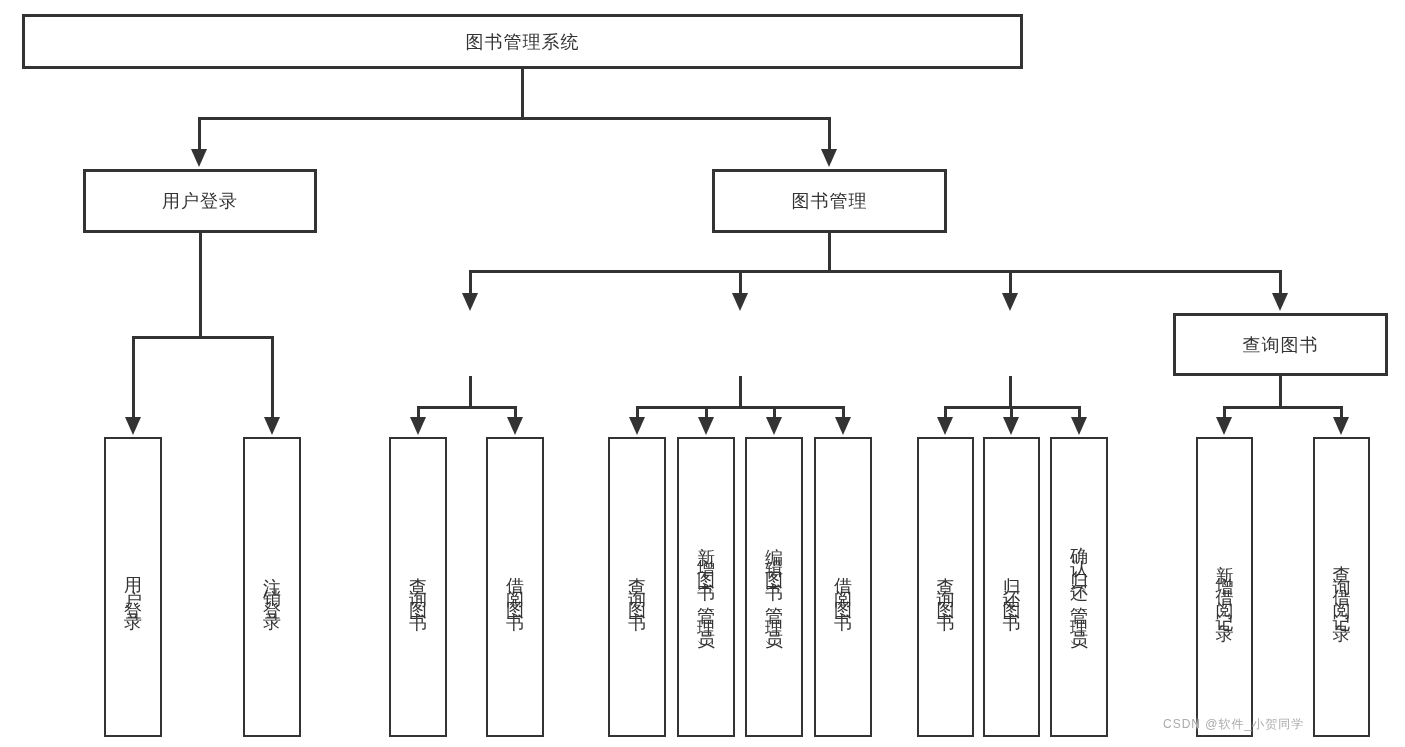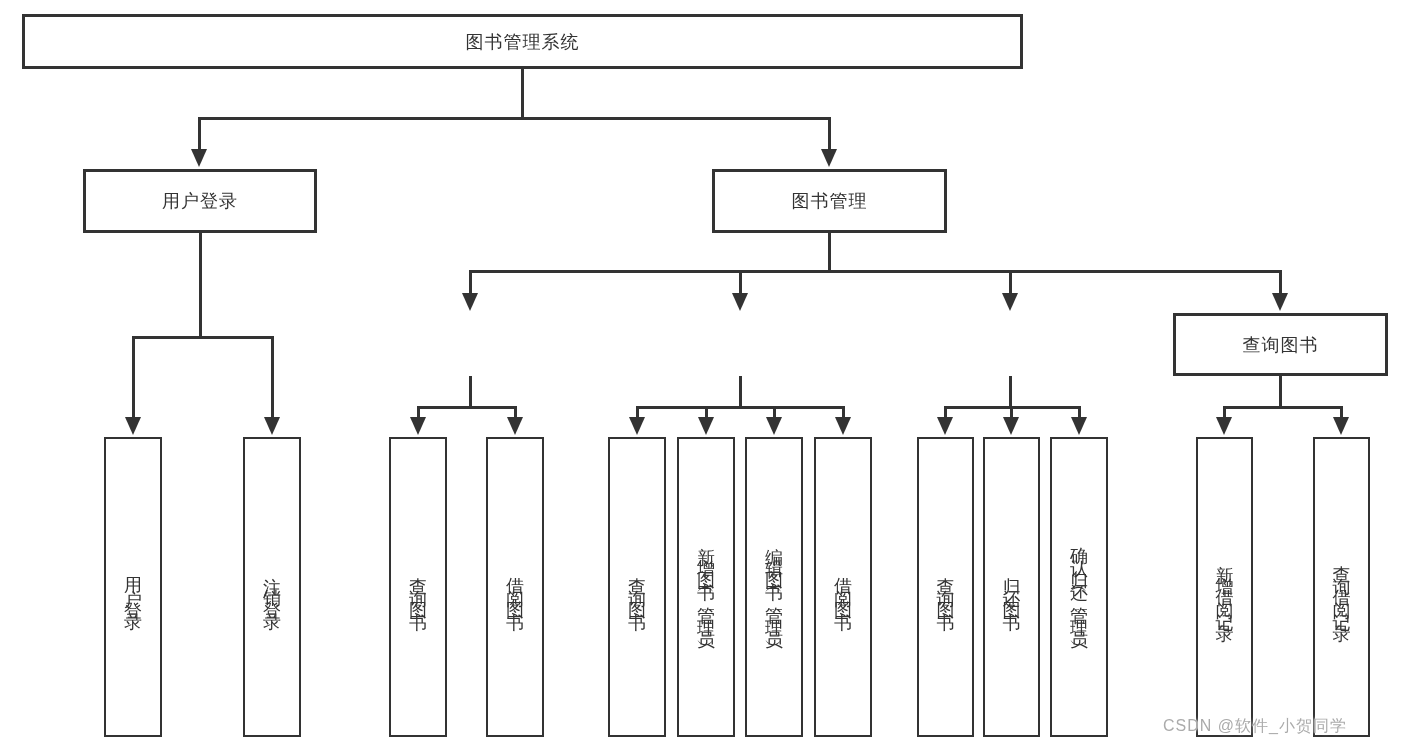--- a/index.html
+++ b/index.html
@@ -49,21 +49,21 @@
     position:absolute;
     width:0;height:0;
     border-left:8px solid transparent;
     border-right:8px solid transparent;
     border-top:18px solid var(--line);
   }
   .watermark{
     position:absolute;
     left:1163px;
     top:716px;
-    font-size:16px;
+    font-size:12px;
     color:var(--wm);
     letter-spacing:1px;
     text-shadow:0 0 4px #ffffff,0 0 2px #ffffff;
     white-space:nowrap;
   }
 </style>
 </head>
 <body>
 
 <div id="canvas">

